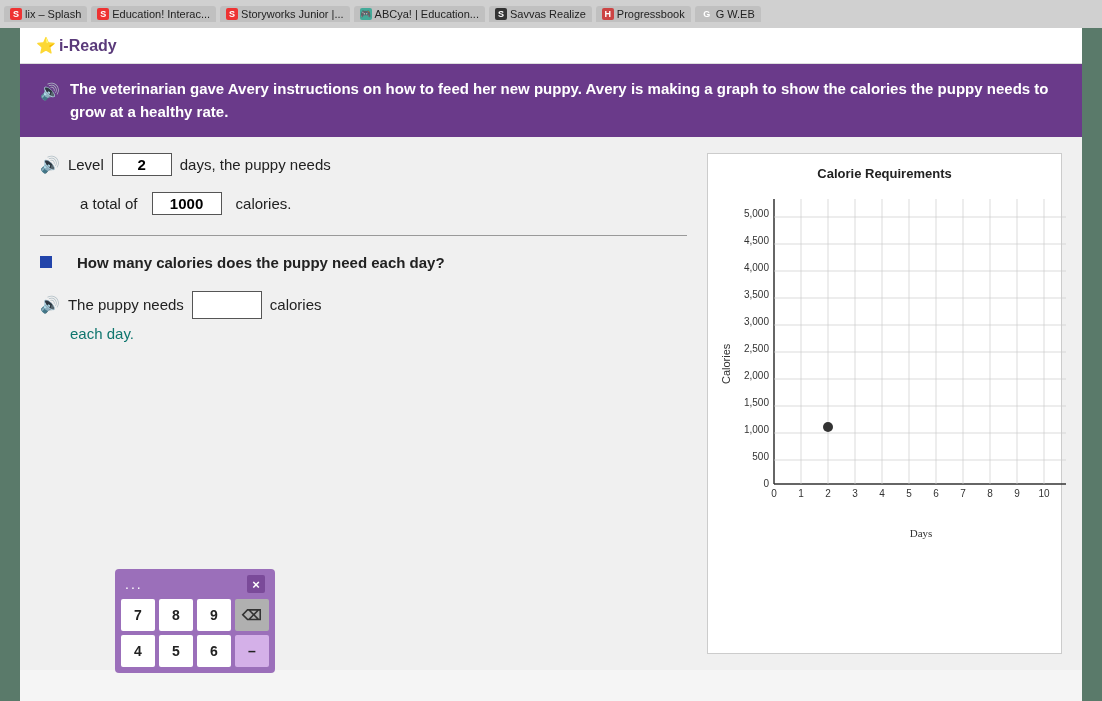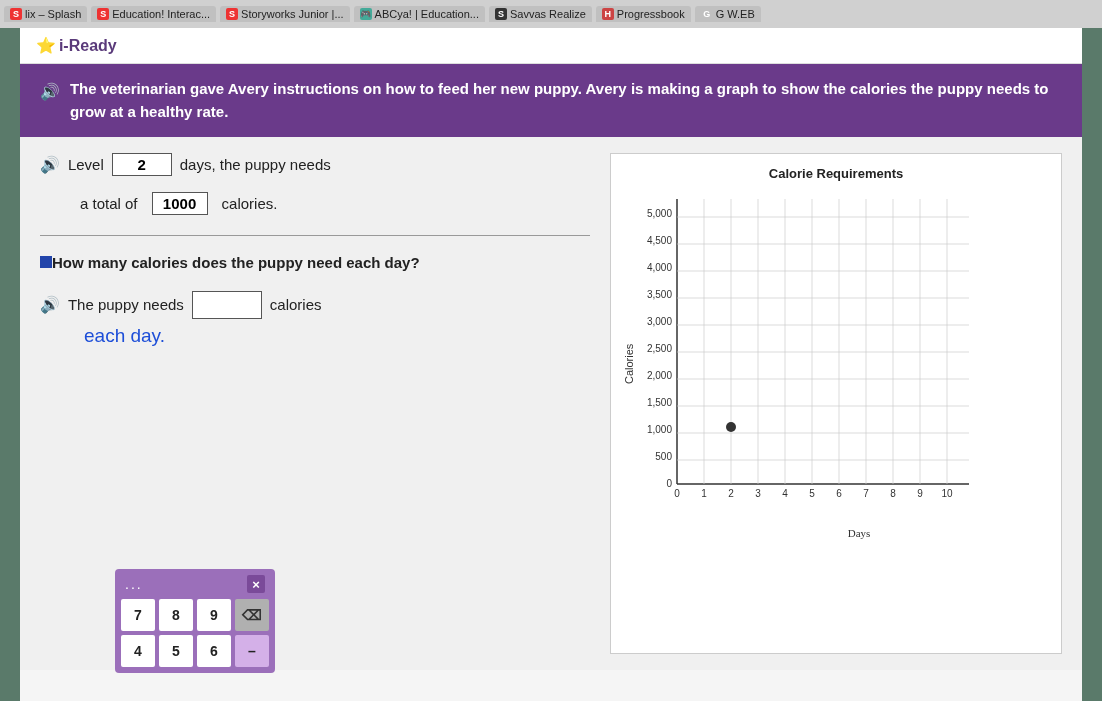--- a/index.html
+++ b/index.html
@@ -144,35 +144,35 @@
       margin-left: 40px;
       margin-bottom: 20px;
       font-size: 15px;
       color: #222;
     }
     .indented-line .input-box {
       border: 1.5px solid #555;
       background: white;
       padding: 2px 8px;
       font-size: 15px;
-      width: 56px;
+      width: 70px;
       text-align: center;
       font-weight: bold;
     }
 
     .divider {
       border: none;
       border-top: 1.5px solid #999;
       margin: 10px 0 16px 0;
     }
 
     .question-block {
       display: flex;
       align-items: flex-start;
-      gap: 0;
+      gap: 25px;
       margin-bottom: 16px;
     }
     .blue-square {
       width: 12px;
       height: 12px;
       background: #2244aa;
       flex-shrink: 0;
       margin-top: 4px;
     }
     .question-text {
@@ -260,21 +260,21 @@
     .calc-btn.backspace {
       background: #b0b0b0;
       color: #333;
     }
     .calc-btn.op {
       background: #d4b0e8;
     }
 
     
     .right-panel {
-      width: 452px;
+      width: 355px;
       flex-shrink: 0;
       background: white;
       border: 1px solid #ccc;
       padding: 12px;
     }
 
     .graph-title {
       text-align: center;
       font-size: 13px;
       color: #222;
@@ -380,21 +380,21 @@
         <div class="blue-square"></div>
         <div class="question-text">How many calories does the puppy need each day?</div>
       </div>
 
       <div class="answer-line">
         <span style="font-size:16px;">🔊</span>
         <span>The puppy needs</span>
         <input class="input-empty" type="text" value="" style="">
         <span>calories</span>
       </div>
-      <div class="each-day-text" style="margin-left:44px; font-size:19px; color:#1d4ed8;">each day.</div>
+      <div class="each-day-text" style="margin-left:30px; font-size:15px; color:#0f766e;">each day.</div>
     </div>
 
     <div class="right-panel">
       <div class="graph-title">Calorie Requirements</div>
       <div class="graph-container">
         <div class="y-axis-label">Calories</div>
         <div class="graph-area">
           <svg width="340" height="330">
 
             <g id="grid">

